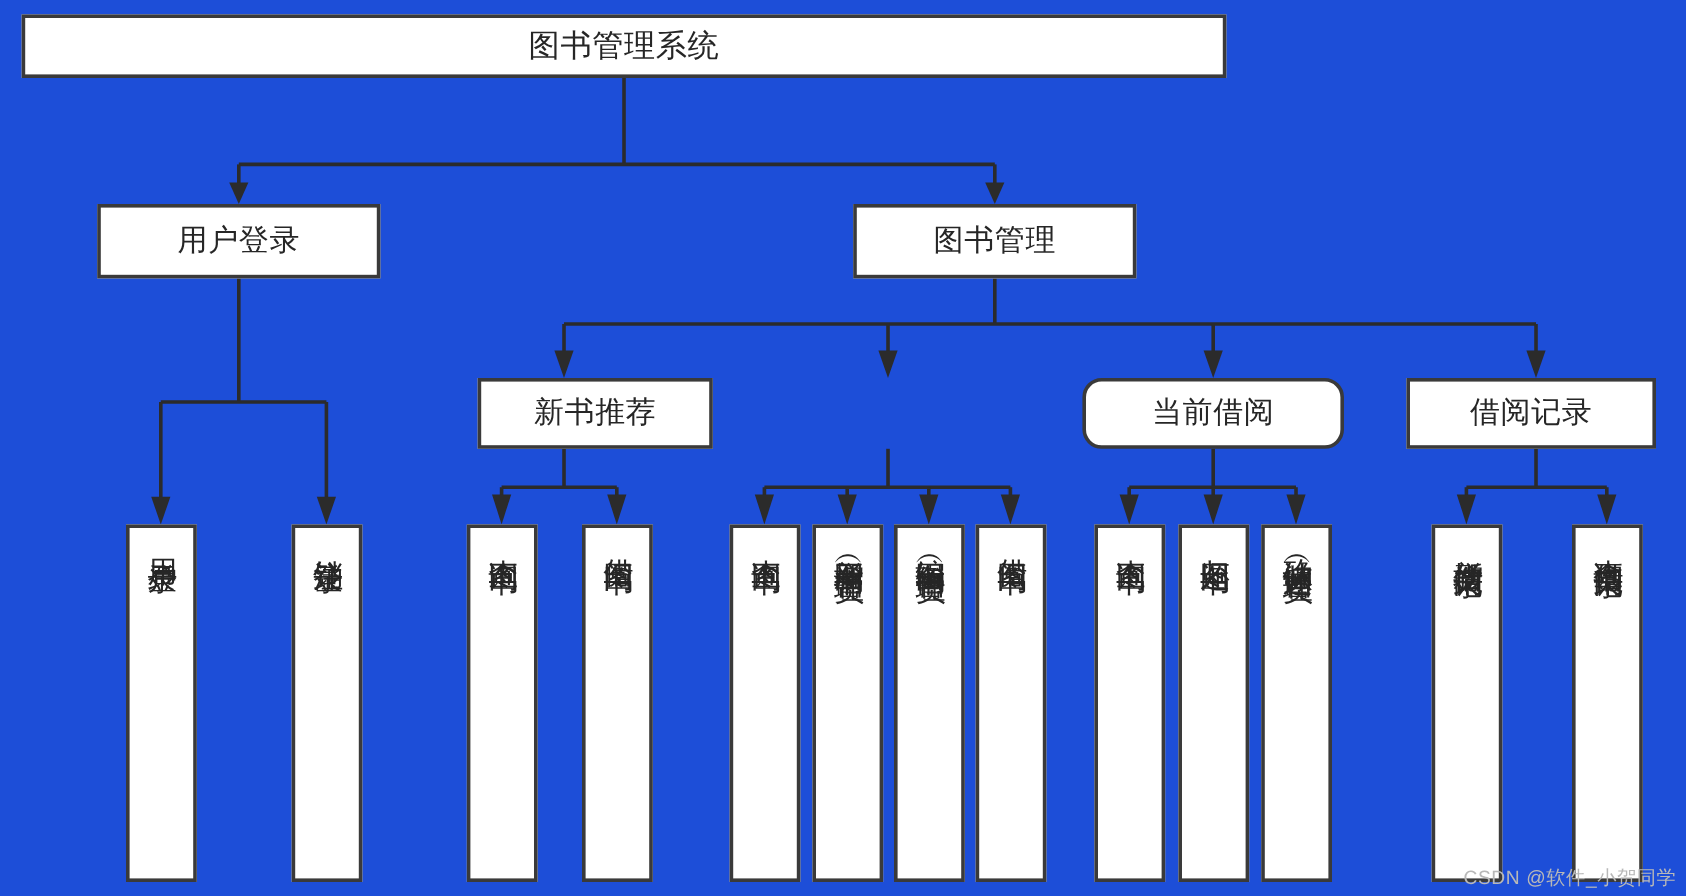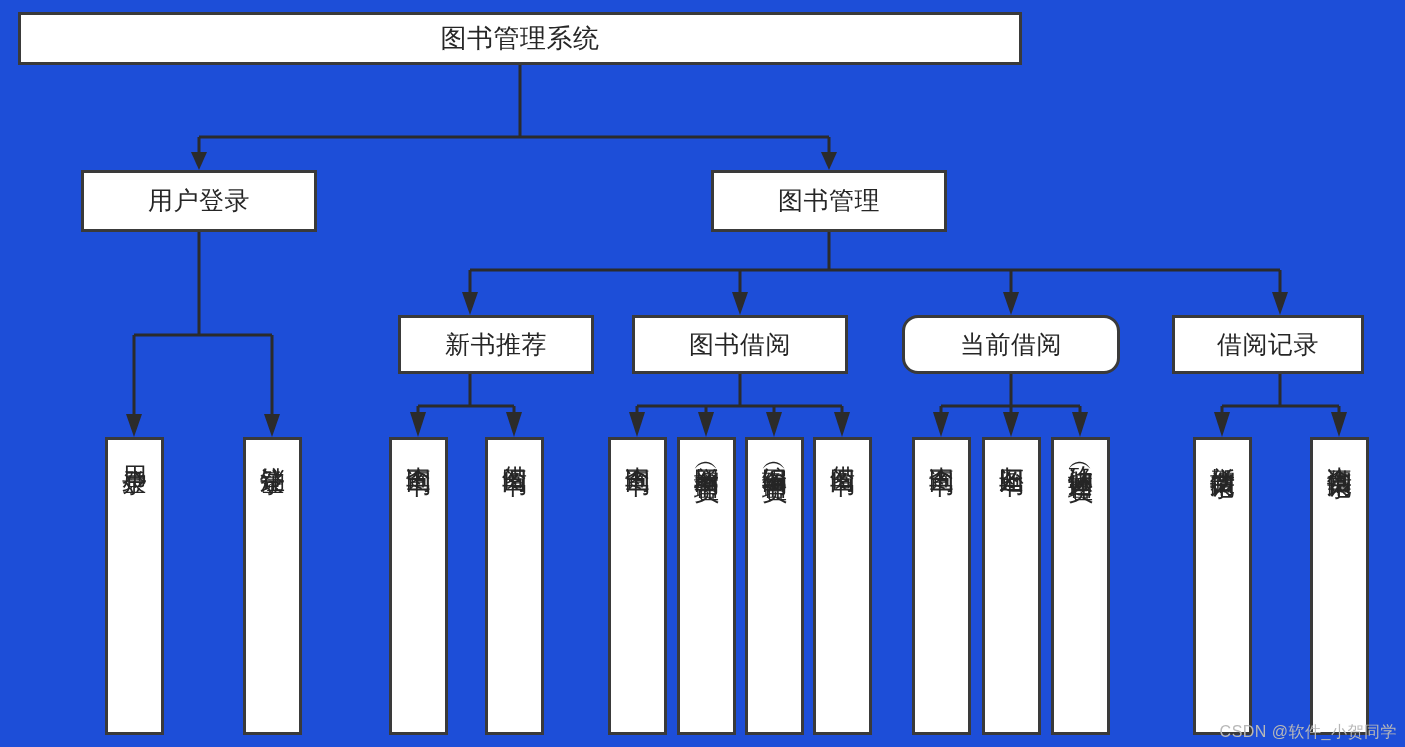--- a/index.html
+++ b/index.html
@@ -156,27 +156,24 @@
   <div class="node h" style="left:81px; top:170px; width:236px; height:62px;">
     <span class="label">用户登录</span>
   </div>
   <div class="node h" style="left:711px; top:170px; width:236px; height:62px;">
     <span class="label">图书管理</span>
   </div>
 
   <div class="node h" style="left:362px; top:315px; width:196px; height:59px;margin-left:36px;">
     <span class="label">新书推荐</span>
   </div>
-  <div class="node h" style="left:632px; top:315px; width:216px; height:59px;">
-    <span class="label">图书借阅</span>
-  </div>
   <div class="node h" style="left:902px; top:315px; width:218px; height:59px;border-radius:16px;">
     <span class="label">当前借阅</span>
   </div>
-  <div class="node h" style="left:1172px; top:315px; width:192px; height:59px;">
+  <div class="node h" style="left:1172px; top:315px; width:208px; height:59px;">
     <span class="label">借阅记录</span>
   </div>
 
   <div class="node v" style="left:105px; top:437px; width:59px; height:298px;">
     <span class="label">用户登录</span>
   </div>
   <div class="node v" style="left:243px; top:437px; width:59px; height:298px;">
     <span class="label">注销登录</span>
   </div>
 

